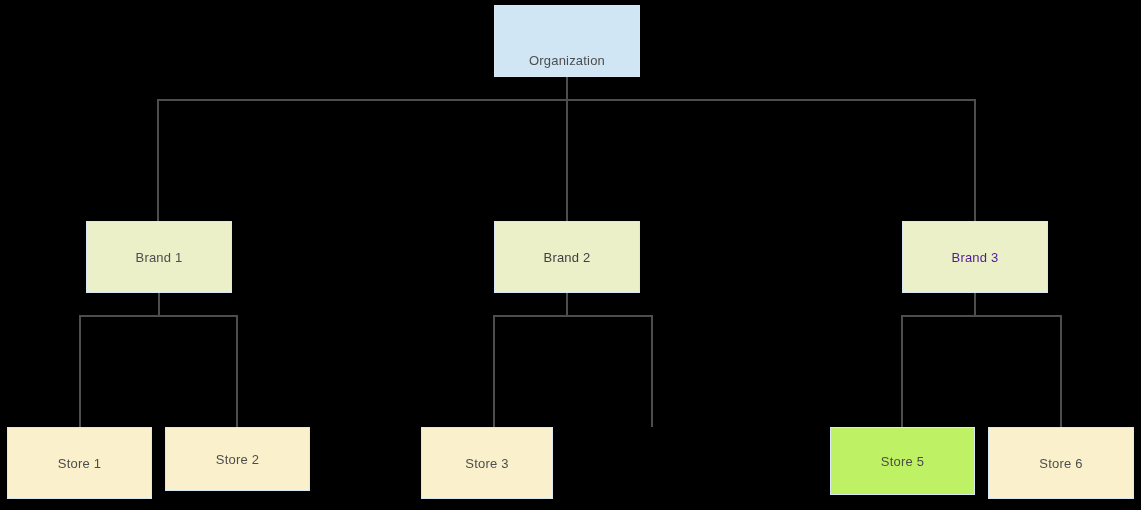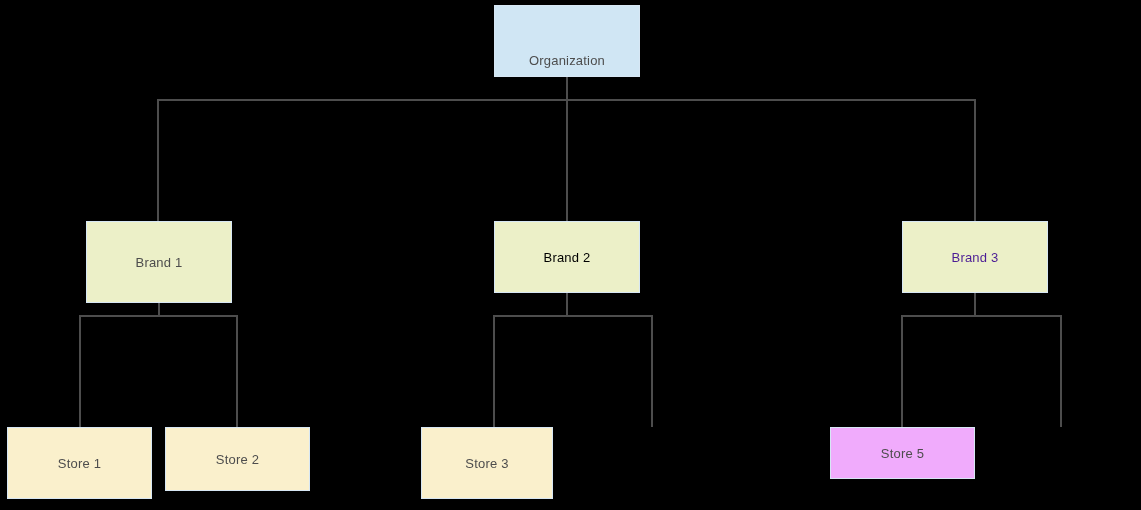--- a/index.html
+++ b/index.html
@@ -48,34 +48,37 @@
       <polyline points="159,293 159,316 80,316 80,427" fill="none" stroke="#4d4d4d" stroke-width="2"></polyline>
       <polyline points="159,293 159,316 237,316 237,427" fill="none" stroke="#4d4d4d" stroke-width="2"></polyline>
       <polyline points="567,293 567,316 494,316 494,427" fill="none" stroke="#4d4d4d" stroke-width="2"></polyline>
       <polyline points="567,293 567,316 652,316 652,427" fill="none" stroke="#4d4d4d" stroke-width="2"></polyline>
       <polyline points="975,293 975,316 902,316 902,427" fill="none" stroke="#4d4d4d" stroke-width="2"></polyline>
       <polyline points="975,293 975,316 1061,316 1061,427" fill="none" stroke="#4d4d4d" stroke-width="2"></polyline>
     </svg>
     <div class="node" style="left: 494px; top: 5px; width: 146px; height: 72px; background: rgb(208, 230, 244); border-color: rgb(215, 231, 244);">
       <span class="node-label" style="color: rgb(77, 77, 77); margin-top: 39px;">Organization</span>
     </div>
-    <div class="node" style="left: 86px; top: 221px; width: 146px; height: 82px; background: rgb(236, 240, 200); border-color: rgb(215, 231, 244);">
+    <div class="node" style="left: 86px; top: 221px; width: 146px; height: 72px; background: rgb(236, 240, 200); border-color: rgb(215, 231, 244);">
       <span class="node-label" style="color: rgb(77, 77, 77);">Brand 1</span>
     </div>
     <div class="node" style="left: 494px; top: 221px; width: 146px; height: 72px; background: rgb(236, 240, 200); border-color: rgb(215, 231, 244);">
-      <span class="node-label" style="color: #000000;">Brand 2</span>
+      <span class="node-label" style="color: #404040;">Brand 2</span>
     </div>
     <div class="node" style="left: 902px; top: 221px; width: 146px; height: 72px; background: rgb(236, 240, 200); border-color: rgb(215, 231, 244);">
       <span class="node-label" style="color: #4c1d95;">Brand 3</span>
     </div>
     <div class="node" style="left: 7px; top: 427px; width: 145px; height: 72px; background: rgb(250, 240, 204); border-color: rgb(215, 231, 244);">
       <span class="node-label" style="color: rgb(77, 77, 77);">Store 1</span>
     </div>
     <div class="node" style="left: 165px; top: 427px; width: 145px; height: 64px; background: rgb(250, 240, 204); border-color: rgb(215, 231, 244);">
       <span class="node-label" style="color: rgb(77, 77, 77);">Store 2</span>
     </div>
     <div class="node" style="left: 421px; top: 427px; width: 132px; height: 72px; background: rgb(250, 240, 204); border-color: rgb(215, 231, 244);">
       <span class="node-label" style="color: rgb(77, 77, 77);">Store 3</span>
     </div>
-    <div class="node" style="left: 830px; top: 427px; width: 145px; height: 52px; background: #f0abfc; border-color: rgb(215, 231, 244);">
+    <div class="node" style="left: 830px; top: 427px; width: 145px; height: 68px; background: #bef264; border-color: rgb(215, 231, 244);">
       <span class="node-label" style="color: rgb(77, 77, 77);">Store 5</span>
+    </div>
+    <div class="node" style="left: 988px; top: 427px; width: 146px; height: 72px; background: rgb(250, 240, 204); border-color: rgb(215, 231, 244);">
+      <span class="node-label" style="color: rgb(77, 77, 77);">Store 6</span>
     </div>
   </div>
 
 </body></html>

